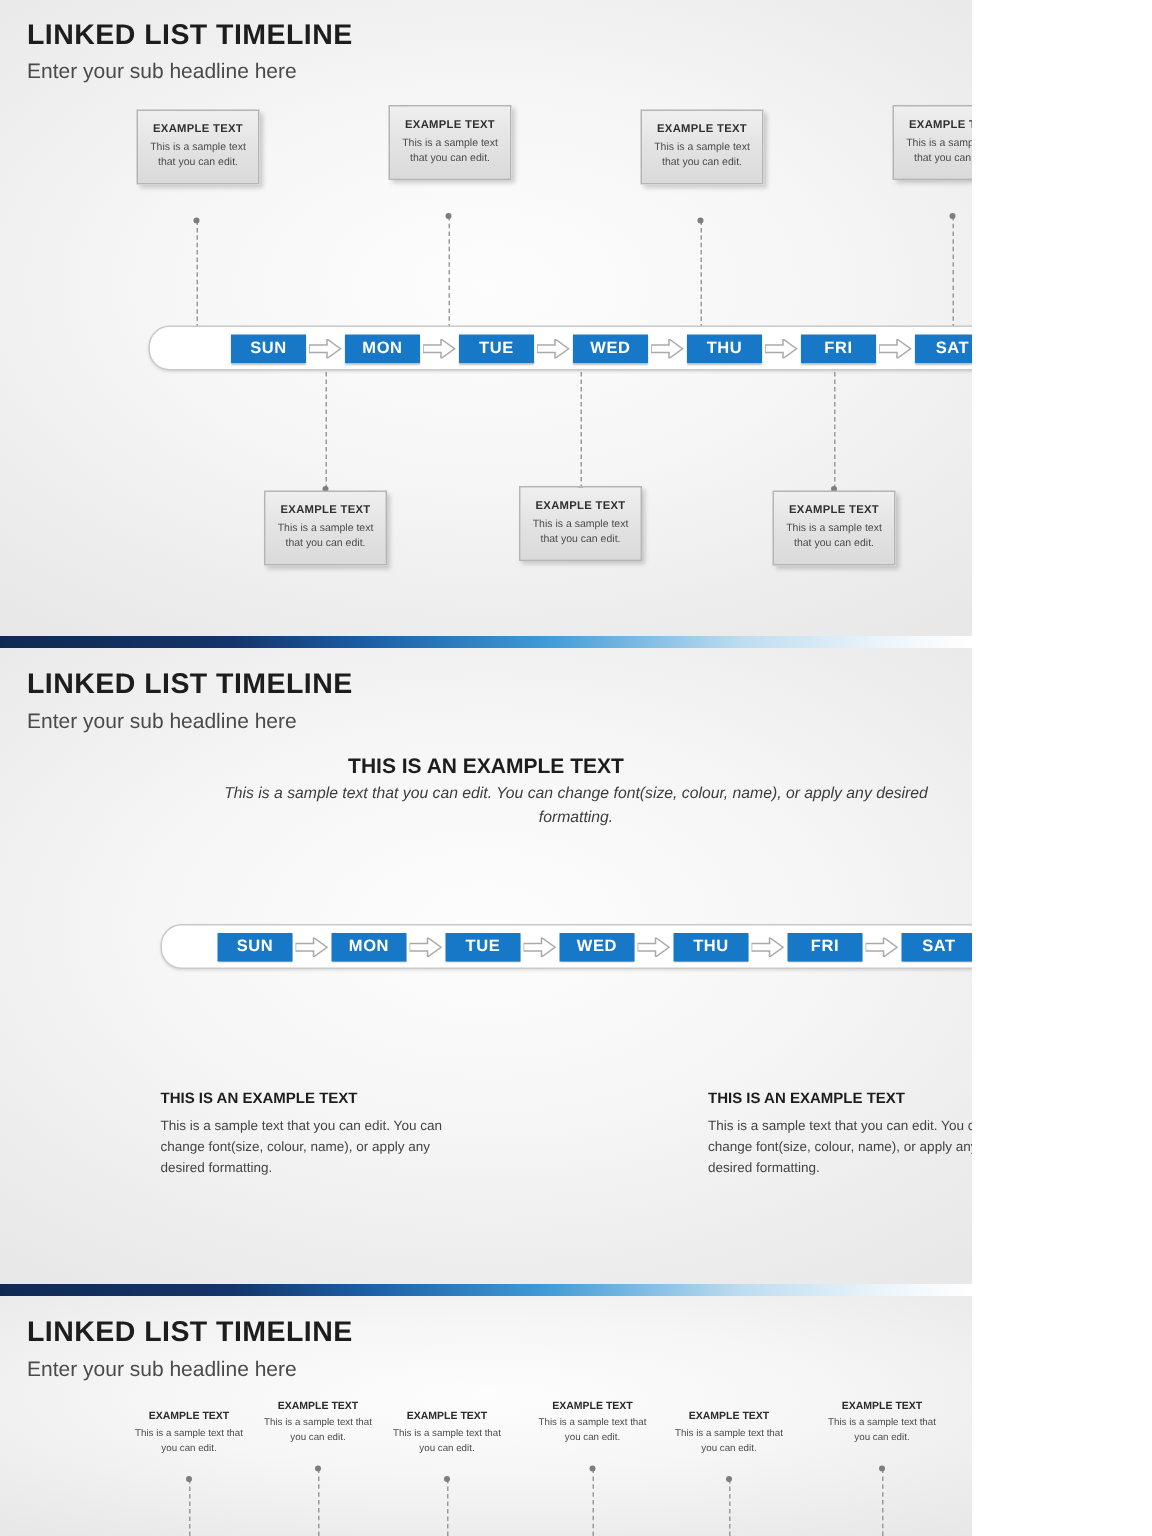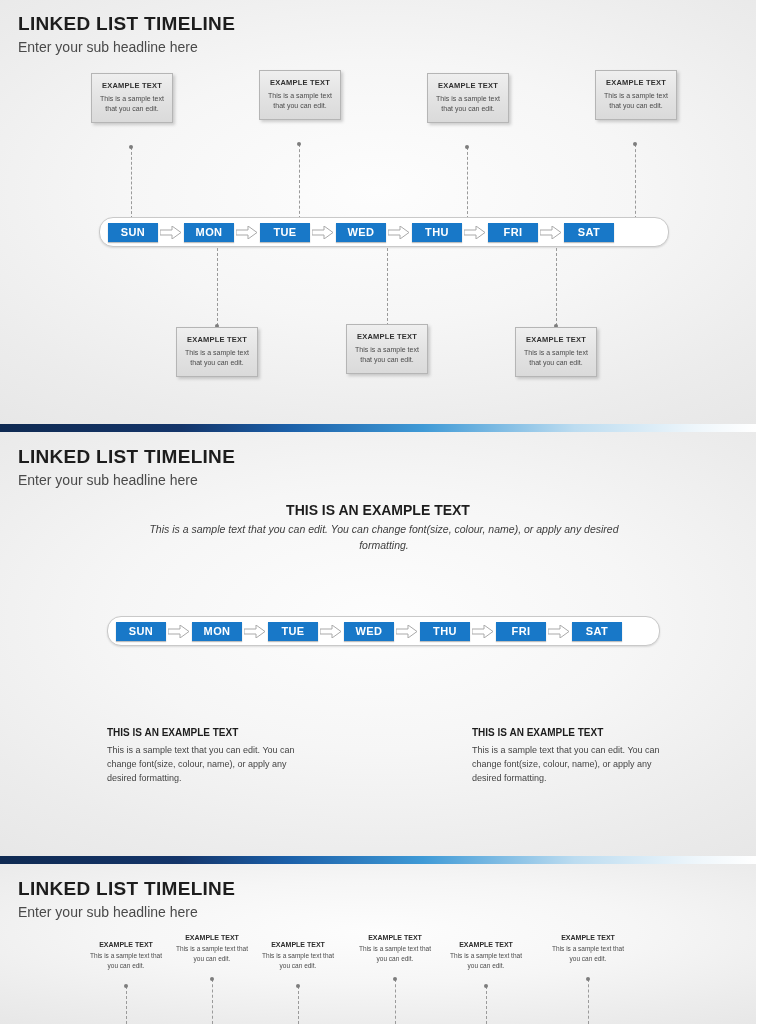--- a/index.html
+++ b/index.html
@@ -5,21 +5,21 @@
   html,body{margin:0;padding:0;}
   body{
     width:768px;
     background:#ffffff;
     font-family:"Liberation Sans", sans-serif;
     color:#333;
     -webkit-font-smoothing:antialiased;
   }
   .slide{
     position:relative;
-    width:756px;
+    width:648px;
     overflow:hidden;
     background:
       radial-gradient(ellipse 90% 80% at 50% 45%, #fdfdfd 0%, #f6f6f6 38%, #ececec 70%, #e4e4e4 100%);
   }
   .slide-1{height:424px;}
   .slide-2{height:432px;}
   .slide-3{height:168px;}
 
   .bar{
     position:absolute;
@@ -49,20 +49,21 @@
   .strip{
     position:absolute;
     background:#ffffff;
     border:1px solid #c9c9c9;
     border-radius:14px;
     box-shadow:0 1px 2px rgba(0,0,0,.12);
     display:flex;
     align-items:center;
     padding:0 8px;
     box-sizing:border-box;
+    justify-content:flex-end;
   }
   .day{
     background:#1878c8;
     color:#ffffff;
     font-size:11px;
     font-weight:bold;
     letter-spacing:.4px;
     text-align:center;
     line-height:19px;
     height:19px;

